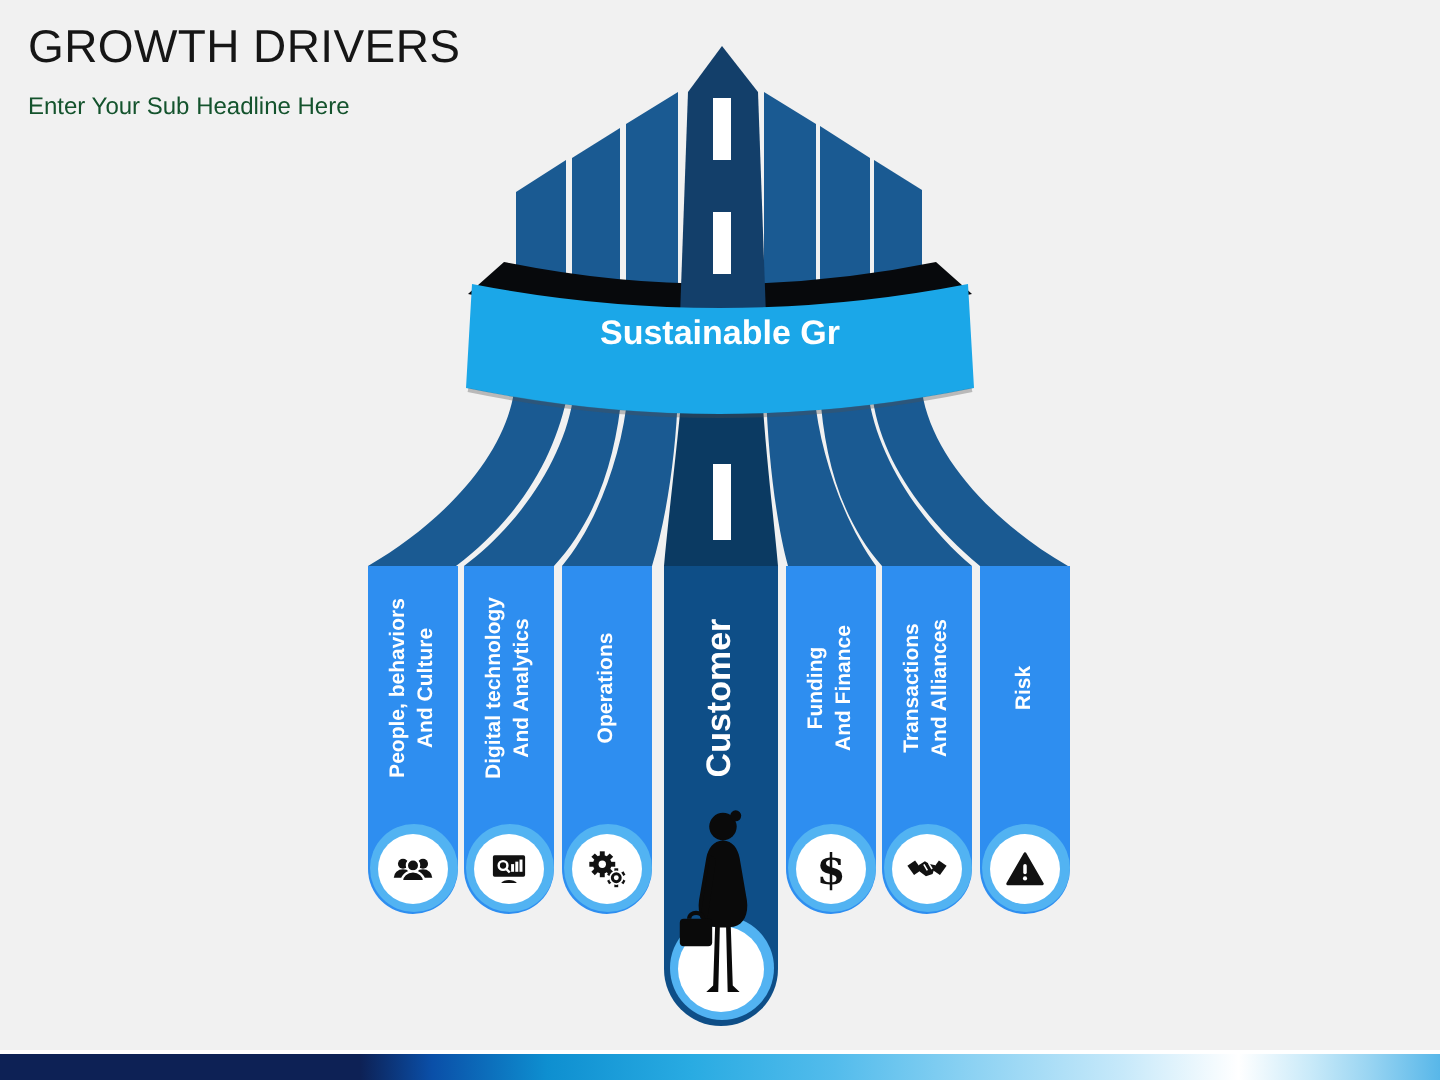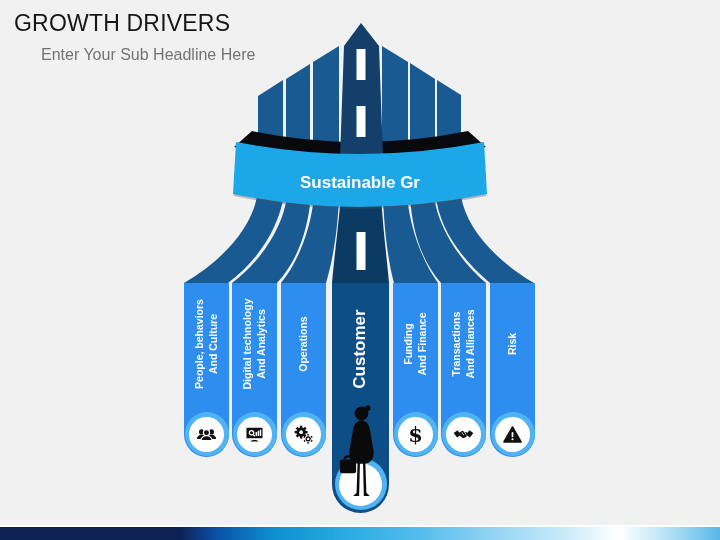--- a/index.html
+++ b/index.html
@@ -8,25 +8,25 @@
     background:var(--background,#F1F1F1);
     font-family:"Liberation Sans",sans-serif;
   }
   .title{
     position:absolute;left:14px;top:10px;
     font-size:23px;font-weight:400;color:var(--title-ink,#161616);
     letter-spacing:.2px;
   }
   .subtitle{
     position:absolute;left:14px;top:46px;
-    font-size:16px;font-weight:400;color:#737373;margin-left:27px;
+    font-size:12px;font-weight:400;color:#14532d;
   }
   .diagram-svg{position:absolute;left:0;top:0;width:720px;height:540px;}
   .ribbon-label{
-    position:absolute;left:250px;top:168px;width:220px;height:29px;
+    position:absolute;left:250px;top:152px;width:220px;height:29px;
     display:flex;align-items:center;justify-content:center;
     color:#fff;font-size:17px;font-weight:700;
   }
   .col{
     position:absolute;top:283px;width:45px;height:174px;
     background:var(--column-blue,#2E8EF0);
     border-radius:0 0 23px 23px;
   }
   .col--customer{
     left:332px;width:57px;height:230px;

